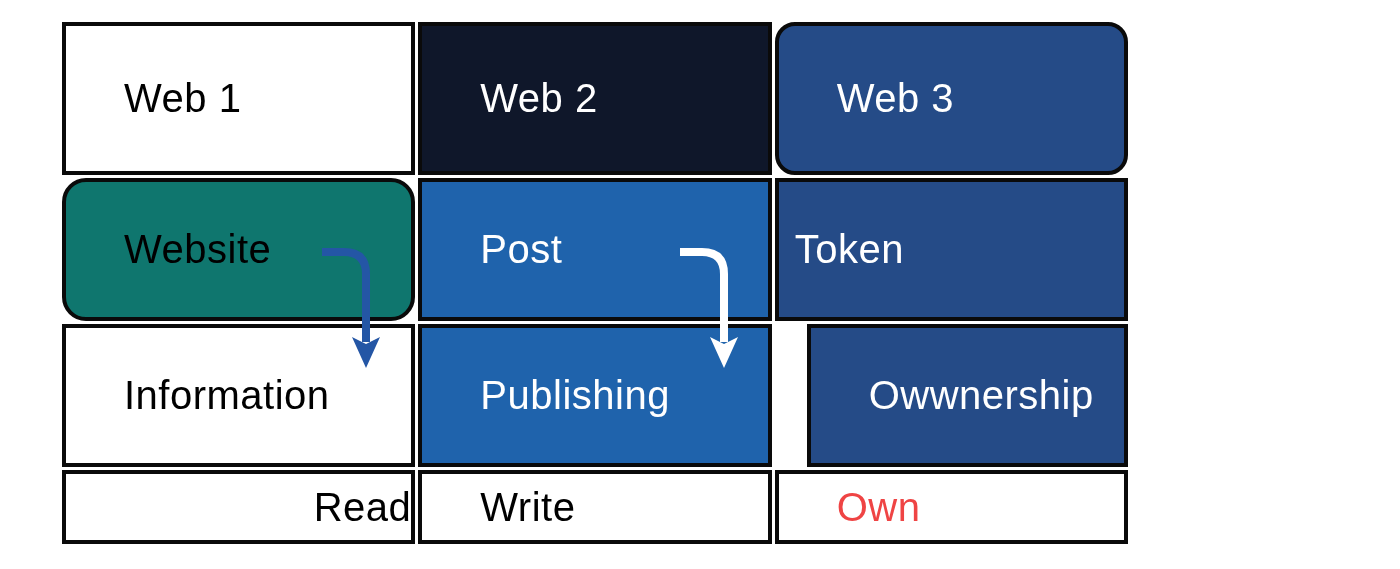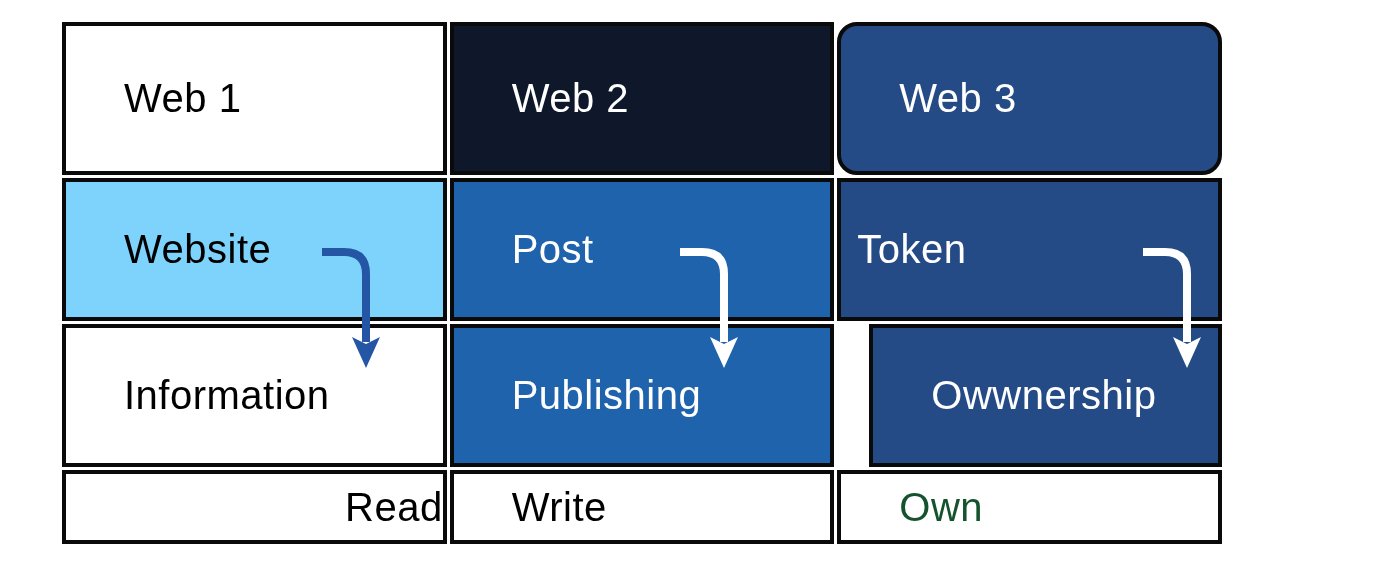--- a/index.html
+++ b/index.html
@@ -12,21 +12,21 @@
     position: relative;
     width: 1400px;
     height: 569px;
     background: #ffffff;
     overflow: hidden;
   }
   .grid {
     position: absolute;
     left: 62px;
     top: 22px;
-    width: 1160px;
+    width: 1066px;
     display: grid;
     grid-template-columns: 1fr 1fr 1fr;
     grid-template-rows: 153px 143px 143px 74px;
     gap: 3px;
   }
   .cell {
     border: 4px solid #0a0a0a;
     box-sizing: border-box;
     display: flex;
     align-items: center;
@@ -56,21 +56,21 @@
     <div class="cell" style="background: rgb(255, 255, 255); color: rgb(0, 0, 0); border-color: rgb(10, 10, 10);">
       <span>Web 1</span>
     </div>
     <div class="cell" style="background: #0f172a; color: rgb(255, 255, 255); border-color: rgb(10, 10, 10);">
       <span>Web 2</span>
     </div>
     <div class="cell" style="background: rgb(37, 75, 135); color: rgb(255, 255, 255); border-color: rgb(10, 10, 10); border-radius: 20px;">
       <span>Web 3</span>
     </div>
 
-    <div class="cell" style="background: #7dd3fc; color: rgb(0, 0, 0); border-color: rgb(10, 10, 10);">
+    <div class="cell" style="background: #0f766e; color: rgb(0, 0, 0); border-color: rgb(10, 10, 10); border-radius: 24px;">
       <span>Website</span>
     </div>
     <div class="cell" style="background: rgb(31, 99, 172); color: rgb(255, 255, 255); border-color: rgb(10, 10, 10);">
       <span>Post</span>
     </div>
     <div class="cell" style="background: rgb(37, 75, 135); color: rgb(255, 255, 255); border-color: rgb(10, 10, 10); padding-left: 16px;">
       <span>Token</span>
     </div>
 
     <div class="cell" style="background: rgb(255, 255, 255); color: rgb(0, 0, 0); border-color: rgb(10, 10, 10);">
@@ -82,21 +82,21 @@
     <div class="cell" style="background: rgb(37, 75, 135); color: rgb(255, 255, 255); border-color: rgb(10, 10, 10); margin-left: 32px;">
       <span>Owwnership</span>
     </div>
 
     <div class="cell" style="background: rgb(255, 255, 255); color: rgb(0, 0, 0); border-color: rgb(10, 10, 10); justify-content: flex-end;">
       <span>Read</span>
     </div>
     <div class="cell" style="background: rgb(255, 255, 255); color: rgb(0, 0, 0); border-color: rgb(10, 10, 10);">
       <span>Write</span>
     </div>
-    <div class="cell" style="background: rgb(255, 255, 255); color: #14532d; border-color: rgb(10, 10, 10);">
+    <div class="cell" style="background: rgb(255, 255, 255); color: #ef4444; border-color: rgb(10, 10, 10);">
       <span>Own</span>
     </div>
 
   </div>
 
   <svg class="arrow-overlay" viewBox="0 0 1400 569">
     <g>
       <path d="M322,252 h22 q22,0 22,22 v68" fill="none" stroke-width="8" stroke="#2456A5"></path>
       <polygon points="352,337 366,344 380,337 366,368" fill="#2456A5"></polygon>
     </g>

